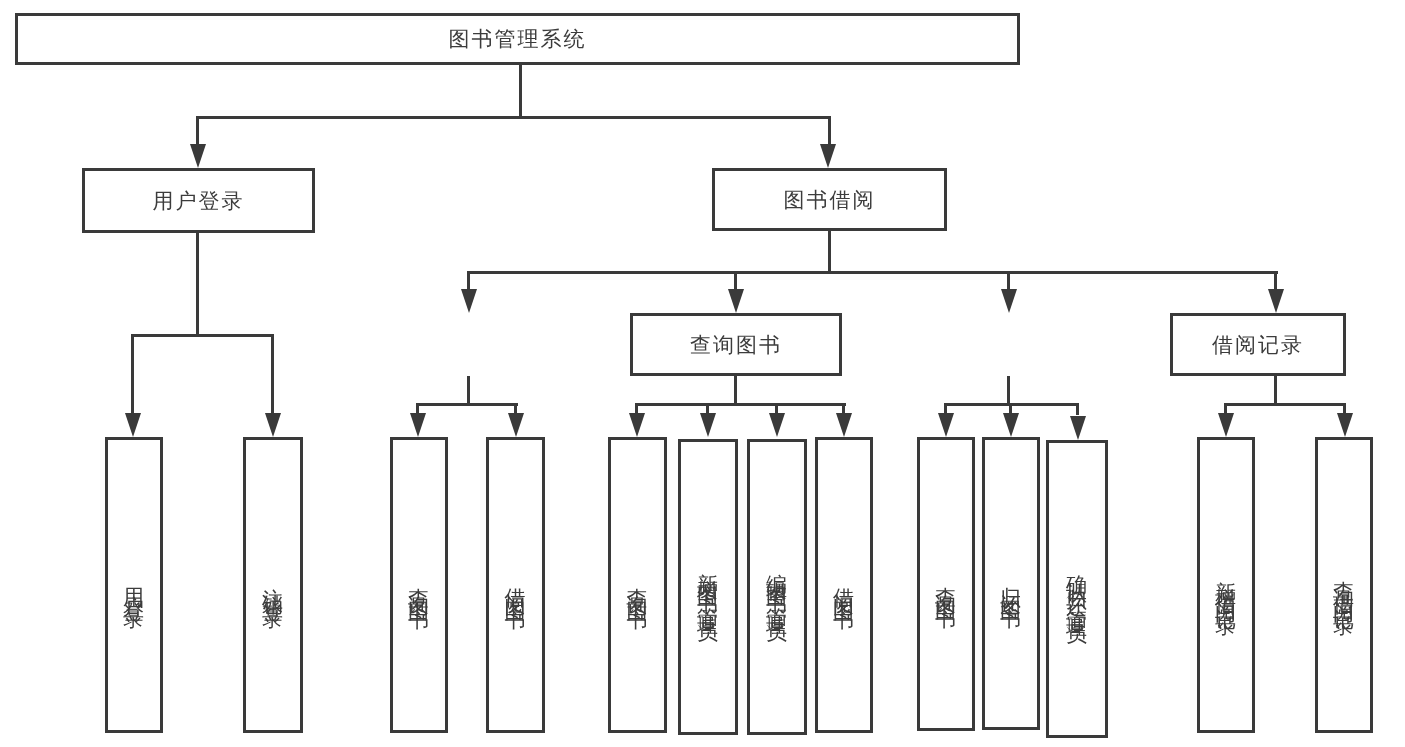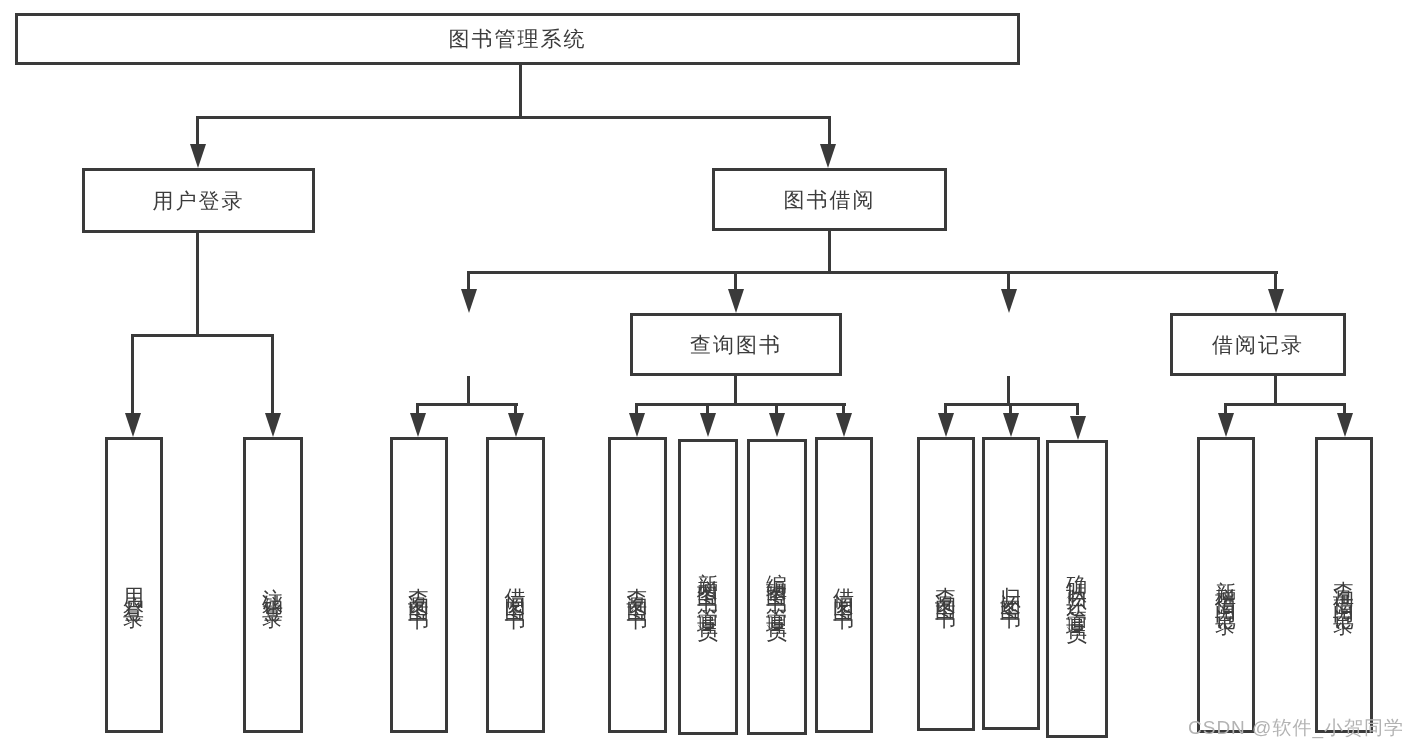--- a/index.html
+++ b/index.html
@@ -175,15 +175,14 @@
     <span class="vtext">确认归还（管理员）</span>
   </div>
 
   <div class="vnode" style="left:1197px;top:437px;width:58px;height:296px;">
     <span class="vtext">新增借阅记录</span>
   </div>
   <div class="vnode" style="left:1315px;top:437px;width:58px;height:296px;">
     <span class="vtext">查询借阅记录</span>
   </div>
 
-  <div class="watermark">CSDN @软件_小贺同学</div>
 
 </div>
 
 </body></html>

